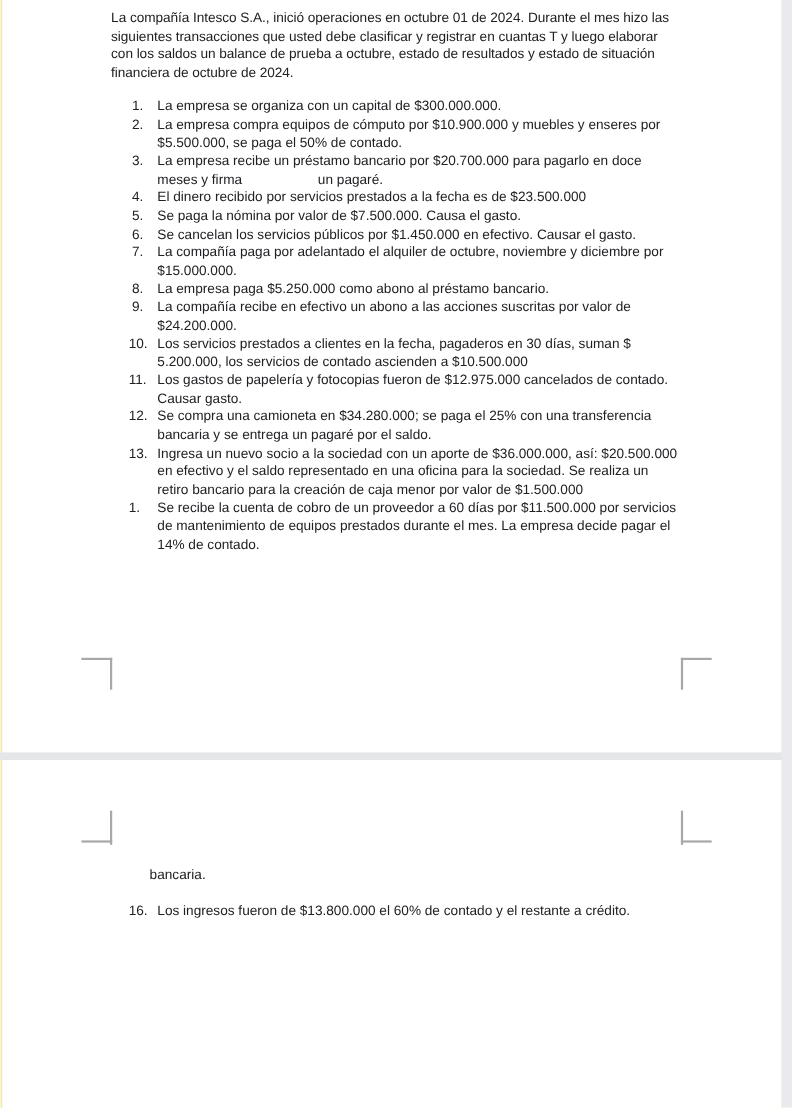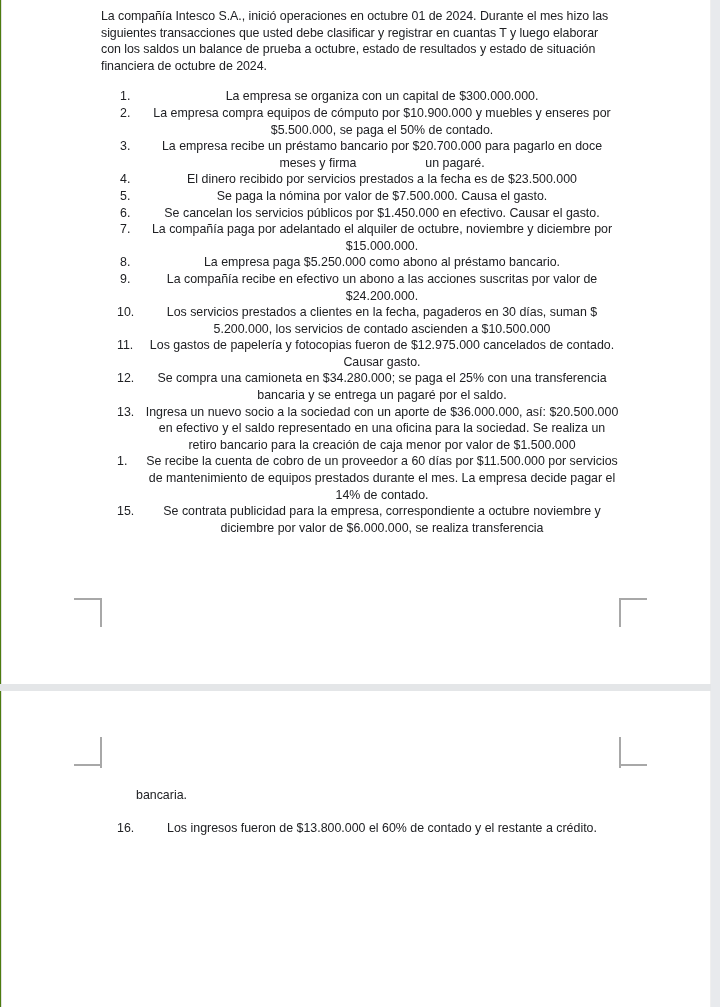--- a/index.html
+++ b/index.html
@@ -15,21 +15,21 @@
     position: relative;
     overflow: hidden;
     font-family: "Liberation Sans", sans-serif;
     color: #202124;
   }
 
   
   #viewer {
     position: absolute;
     inset: 0;
-    background: #4d7c0f;
+    background: #fef9c3;
   }
 
   .scrollbar-track {
     position: absolute;
     top: 0;
     right: 0;
     width: 9px;
     height: 100%;
     background: #e8eaed;
   }
@@ -125,21 +125,20 @@
     width: 26px;
     text-align: left;
     white-space: nowrap;
   }
 
   ol.tx-list > li.wide .num { left: 16px; }
 
   ol.tx-list > li .txt {
     display: block;
     white-space: pre-wrap;
-    text-align: center;
   }
 
   .cont-line {
     margin: 16px;
     padding-left: 19px;
   }
 
   .p2-list { margin-top: 0; }
 </style>
 </head>
@@ -205,24 +204,20 @@
           <span class="txt">Se compra una camioneta en $34.280.000; se paga el 25% con una transferencia bancaria y se entrega un pagaré por el saldo.</span>
         </li>
         <li class="wide">
           <span class="num">13.</span>
           <span class="txt">Ingresa un nuevo socio a la sociedad con un aporte de $36.000.000, así: $20.500.000 en efectivo y el saldo representado en una oficina para la sociedad. Se realiza un retiro bancario para la creación de caja menor por valor de $1.500.000</span>
         </li>
         <li class="wide">
           <span class="num">1.</span>
           <span class="txt">Se recibe la cuenta de cobro de un proveedor a 60 días por $11.500.000 por servicios de mantenimiento de equipos prestados durante el mes. La empresa decide pagar el 14% de contado.</span>
         </li>
-        <li class="wide">
-          <span class="num">15.</span>
-          <span class="txt">Se contrata publicidad para la empresa, correspondiente a octubre noviembre y diciembre por valor de $6.000.000, se realiza transferencia</span>
-        </li>
       </ol>
     </div>
 
     <div class="corner bl-tl" style="left:72px; top:908px;">
       <i class="h"></i>
         <i class="v"></i>
     </div>
     <div class="corner bl-tr" style="left:617px; top:908px;">
       <i class="h"></i>
         <i class="v"></i>

